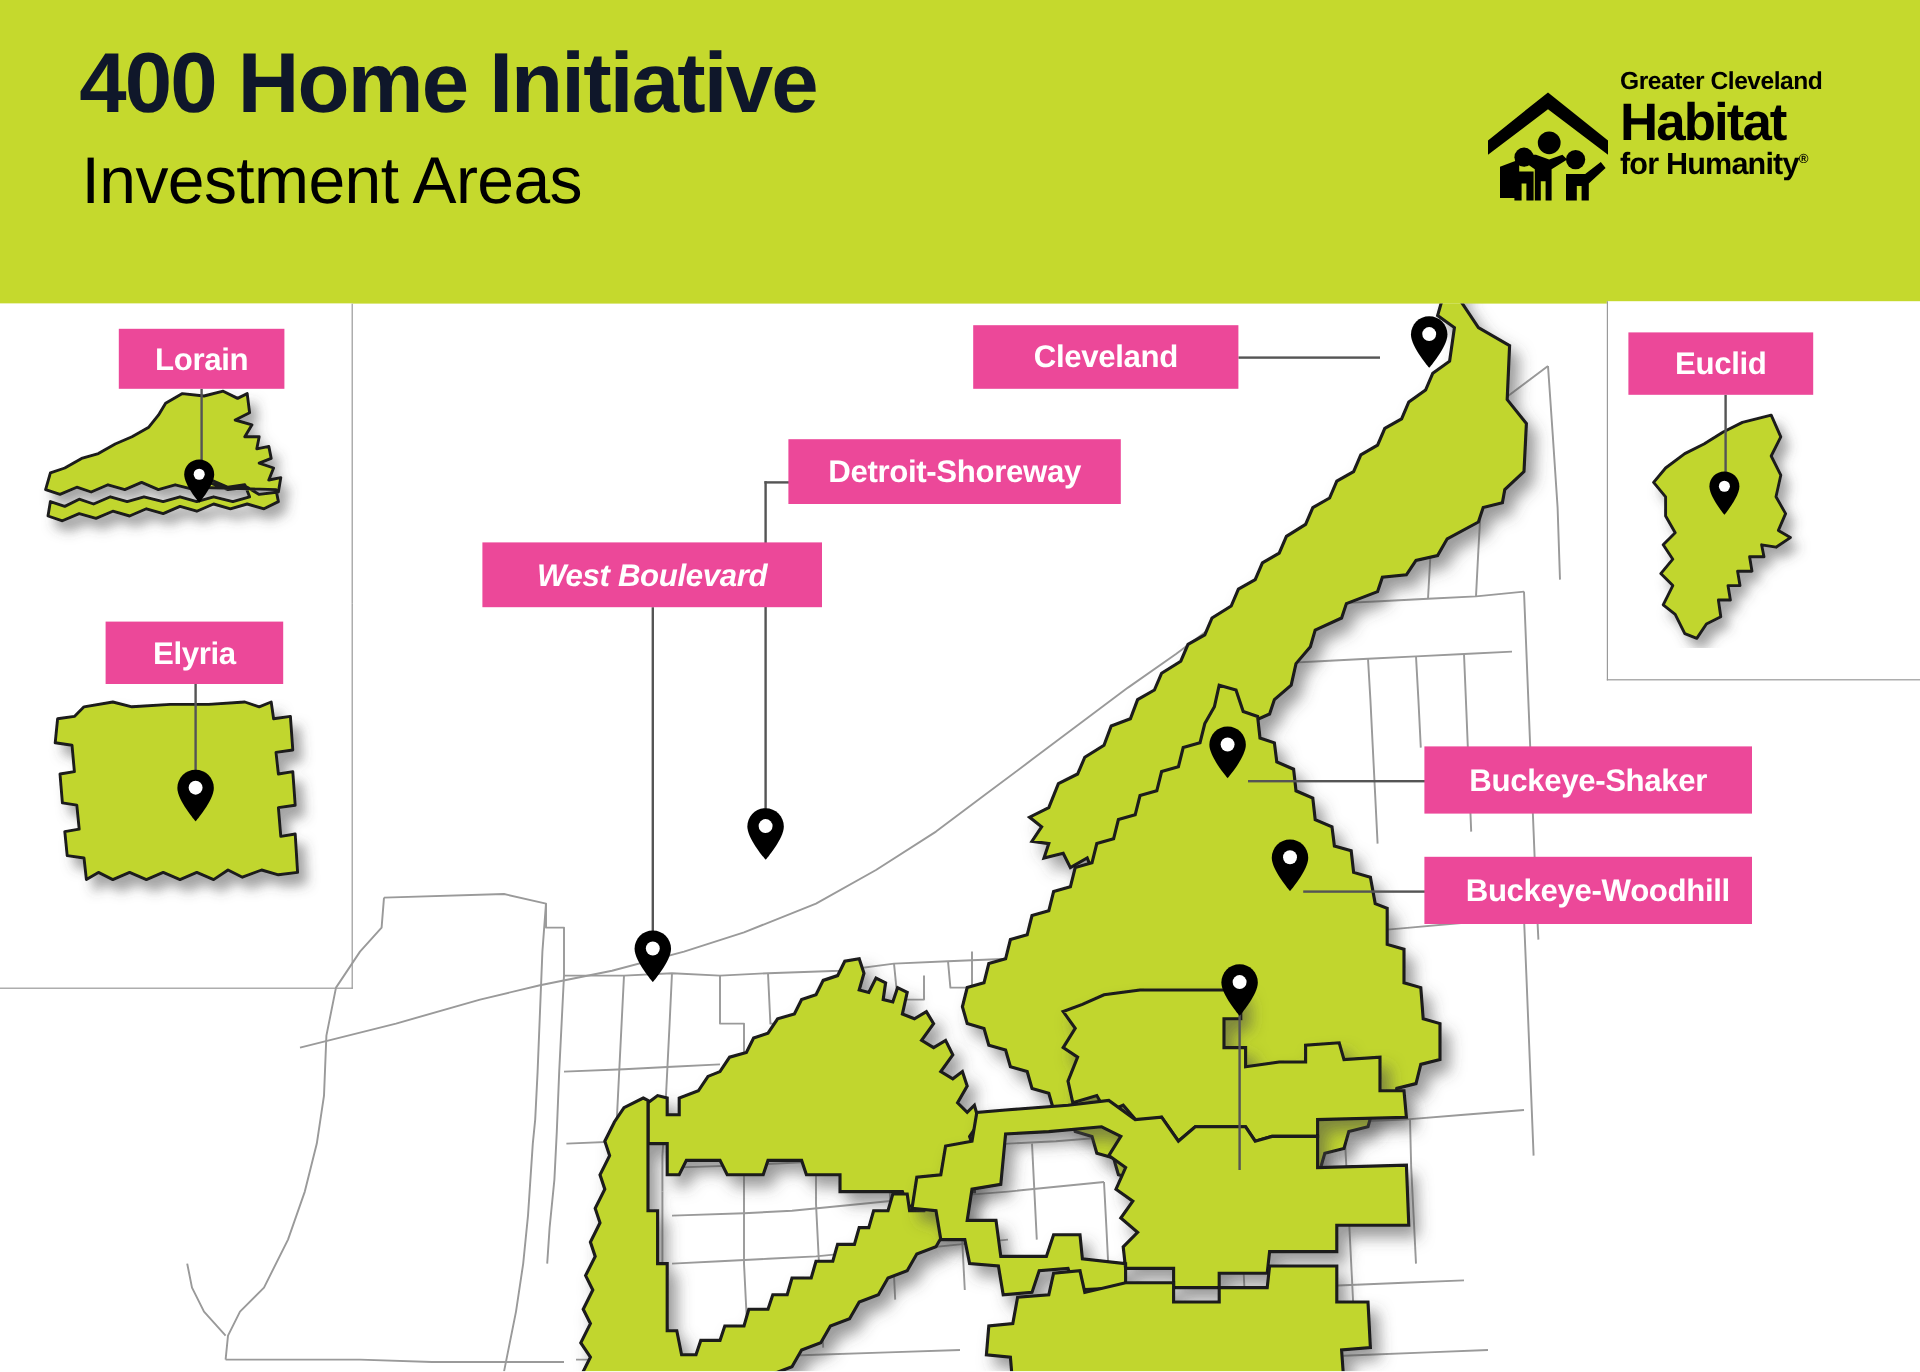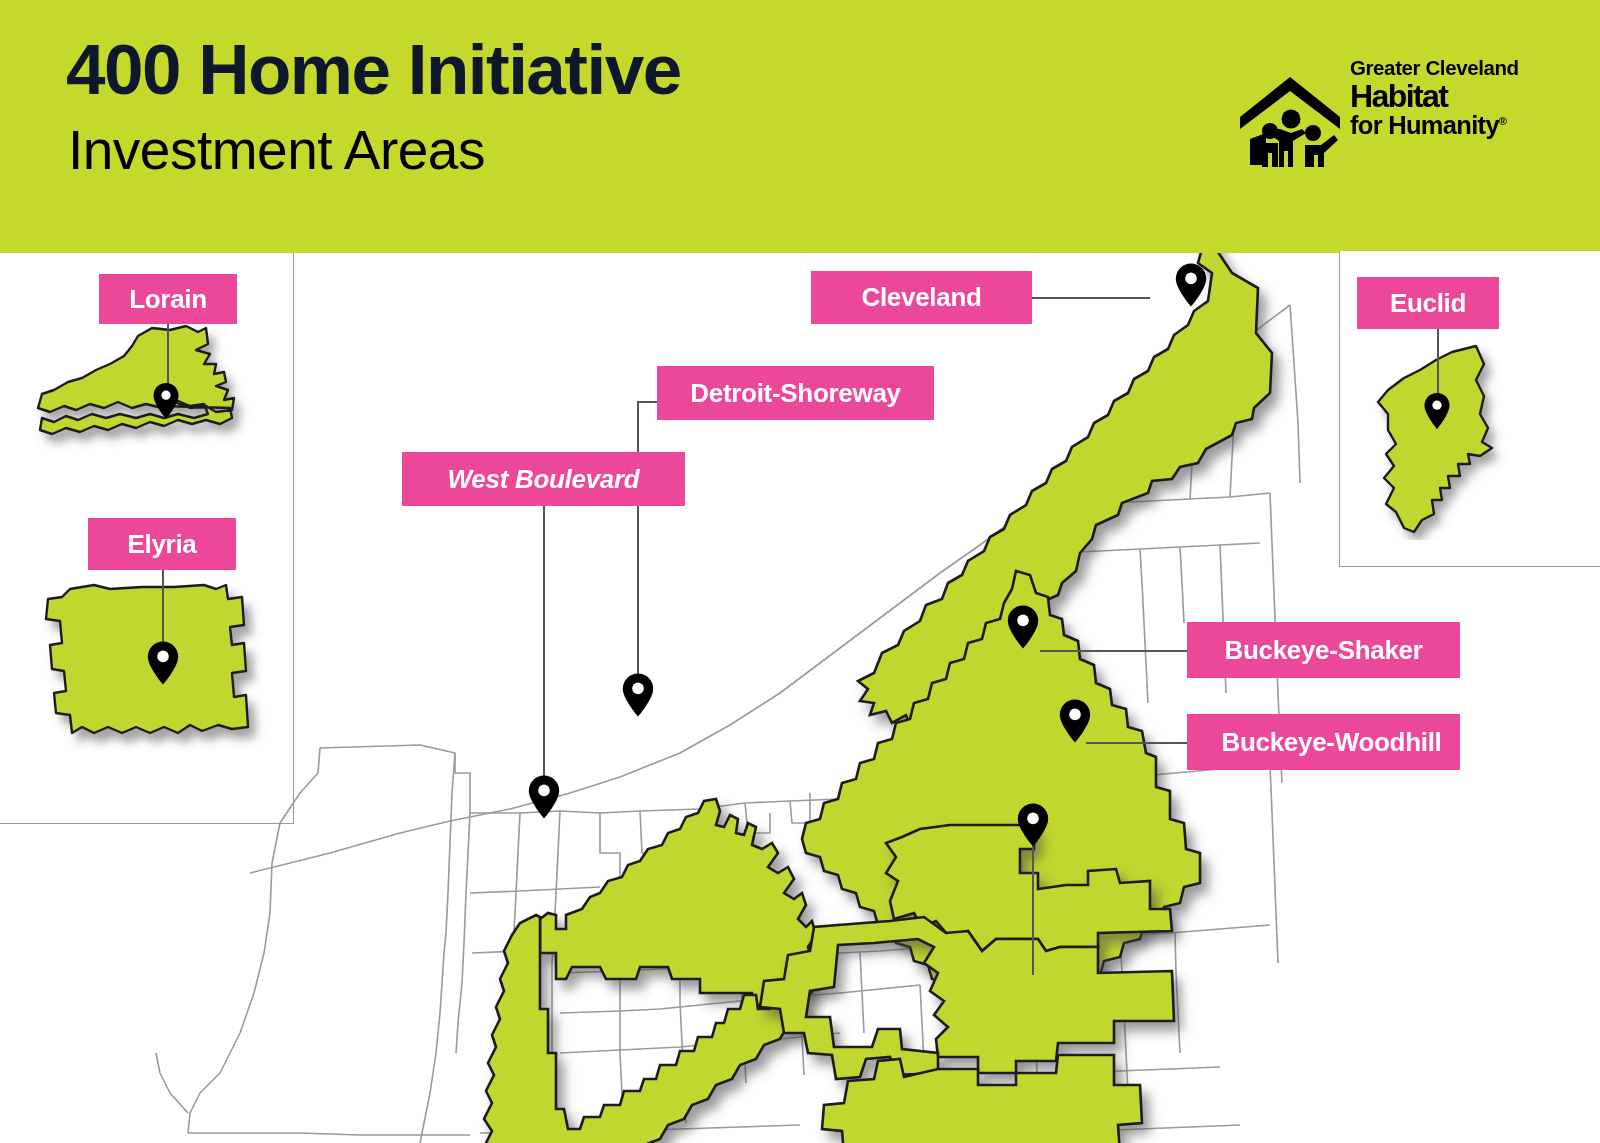--- a/index.html
+++ b/index.html
@@ -63,21 +63,21 @@
   }
   .logo-line1 {
     font-size: 20.5px;
     font-weight: bold;
     color: #000;
     letter-spacing: -0.4px;
     line-height: 1.1;
     white-space: nowrap;
   }
   .logo-line2 {
-    font-size: 32px;
+    font-size: 44px;
     font-weight: bold;
     color: #000;
     letter-spacing: -1.6px;
     line-height: 0.98;
     margin-top: 1px;
     white-space: nowrap;
   }
   .logo-line3 {
     font-size: 25.5px;
     font-weight: bold;
@@ -130,21 +130,21 @@
     align-items: center;
     justify-content: center;
     text-align: center;
     white-space: nowrap;
     z-index: 40;
   }
 
   
   #chip-lorain          { left:  99px; top: 274px; width: 138px; height: 50px; }
   #chip-elyria          { left:  88px; top: 518px; width: 148px; height: 52px; }
-  #chip-euclid          { left: 1357px; top: 277px; width: 142px; height: 52px; }
+  #chip-euclid          { left: 1357px; top: 277px; width: 154px; height: 52px; }
   #chip-collinwood      { left:  811px; top: 271px; width: 221px; height: 53px; }
   #chip-detroit         { left:  657px; top: 366px; width: 277px; height: 54px; }
   #chip-westblvd        { left:  402px; top: 452px; width: 283px; height: 54px; font-style: italic; }
   #chip-buckeye-shaker  { left: 1187px; top: 622px; width: 273px; height: 56px; }
   #chip-buckeye-wood    { left: 1187px; top: 714px; width: 273px; height: 56px; padding-left: 16px; }
   #chip-mount-pleasant  { left:  893px; top: 974px; width: 278px; height: 57px; }
 
   
   .connector {
     position: absolute;

